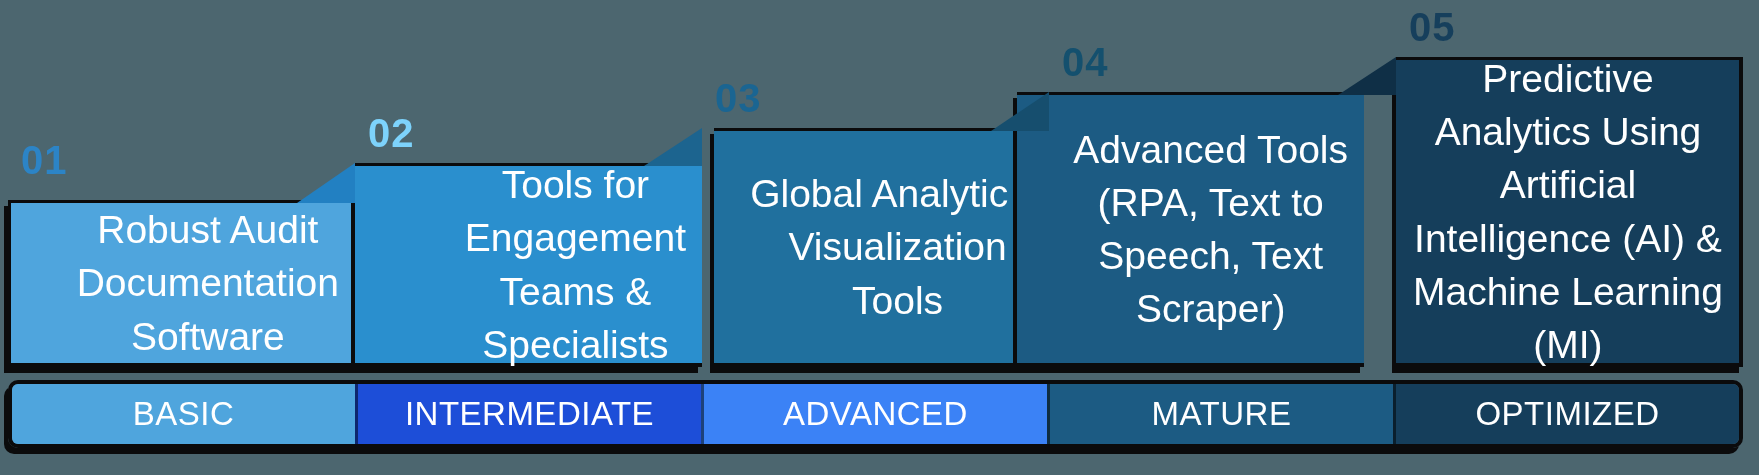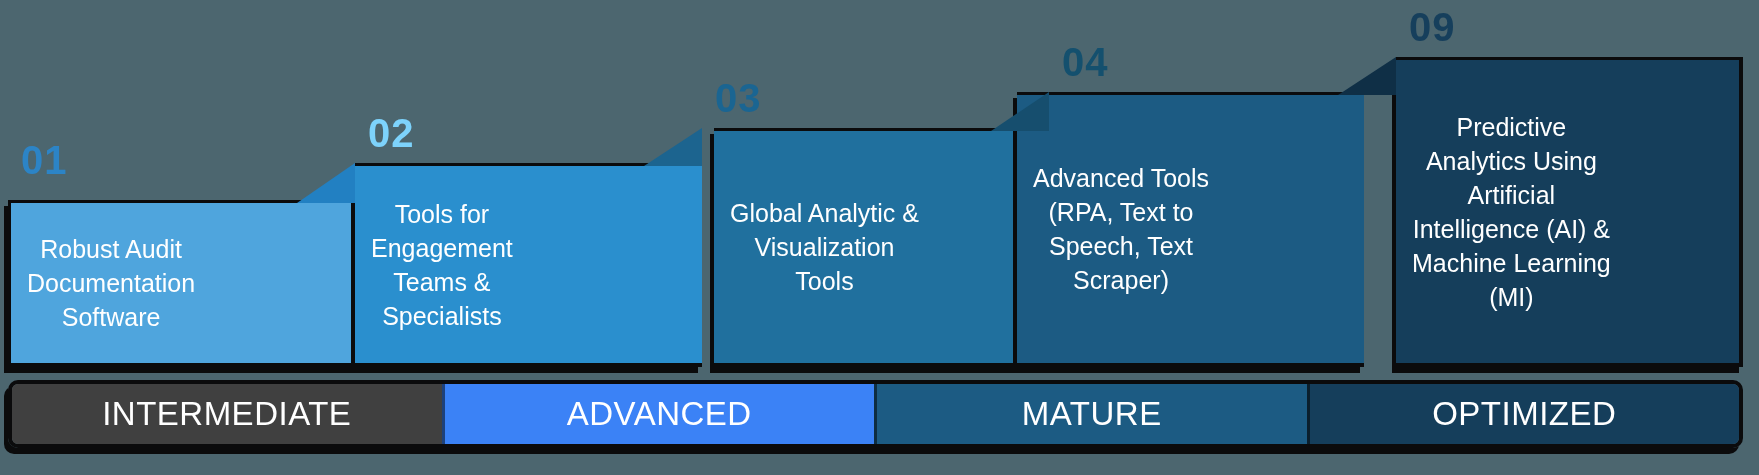--- a/index.html
+++ b/index.html
@@ -10,24 +10,24 @@
     overflow:hidden;
   }
   
   .block{
     position:absolute;
     box-sizing:border-box;
     width:347px;
     border-top:3px solid #0b0b0c;
     border-bottom:4px solid #0b0b0c;
     box-shadow:-4px 6px 0 #0b0b0c;
-    display:flex;align-items:center;justify-content:flex-start;
+    display:flex;align-items:center;justify-content:flex-end;
     text-align:center;
     color:#ffffff;
-    font-size:25px;line-height:1.36;
+    font-size:39px;line-height:1.36;
     padding:12px 16px;
   }
   .block-text{white-space:pre-line;}
   .b1{left:8px;   top:200px;height:167px;border-left:3px solid #0b0b0c;}
   .b2{left:355px; top:163px;height:204px;}
   .b3{left:702px; top:128px;height:239px;margin-left:12px;}
   .b4{left:1017px;top:92px; height:275px;}
   .b5{left:1396px;top:57px; height:310px;border-right:4px solid #0b0b0c;}
   
   .wedge{position:absolute;width:0;height:0;border-left:58px solid transparent;}
@@ -105,24 +105,27 @@
 
   <div class="wedge w2" style="border-bottom-color: rgb(34, 128, 194);"></div>
   <div class="wedge w3" style="border-bottom-color: rgb(28, 100, 143);"></div>
   <div class="wedge w4" style="border-bottom-color: rgb(22, 78, 110);"></div>
   <div class="wedge w5" style="border-bottom-color: rgb(15, 47, 70);"></div>
 
   <div class="num n1" style="color: rgb(44, 132, 198);">01</div>
   <div class="num n2" style="color: #7dd3fc;">02</div>
   <div class="num n3" style="color: rgb(26, 101, 146);">03</div>
   <div class="num n4" style="color: rgb(20, 80, 110);">04</div>
-  <div class="num n5" style="color: rgb(22, 63, 92);">09</div>
+  <div class="num n5" style="color: rgb(22, 63, 92);">05</div>
 
   <div class="bar">
-    <div class="seg seg2" style="background: #404040;">
+    <div class="seg seg1" style="background: rgb(79, 165, 221);">
+      <span>BASIC</span>
+    </div>
+    <div class="seg seg2" style="background: #1d4ed8;">
       <span>INTERMEDIATE</span>
     </div>
     <div class="seg seg3" style="background: #3b82f6;">
       <span>ADVANCED</span>
     </div>
     <div class="seg seg4" style="background: rgb(28, 91, 131);">
       <span>MATURE</span>
     </div>
     <div class="seg seg5" style="background: rgb(21, 62, 91); text-align: right;">
       <span>OPTIMIZED</span>

